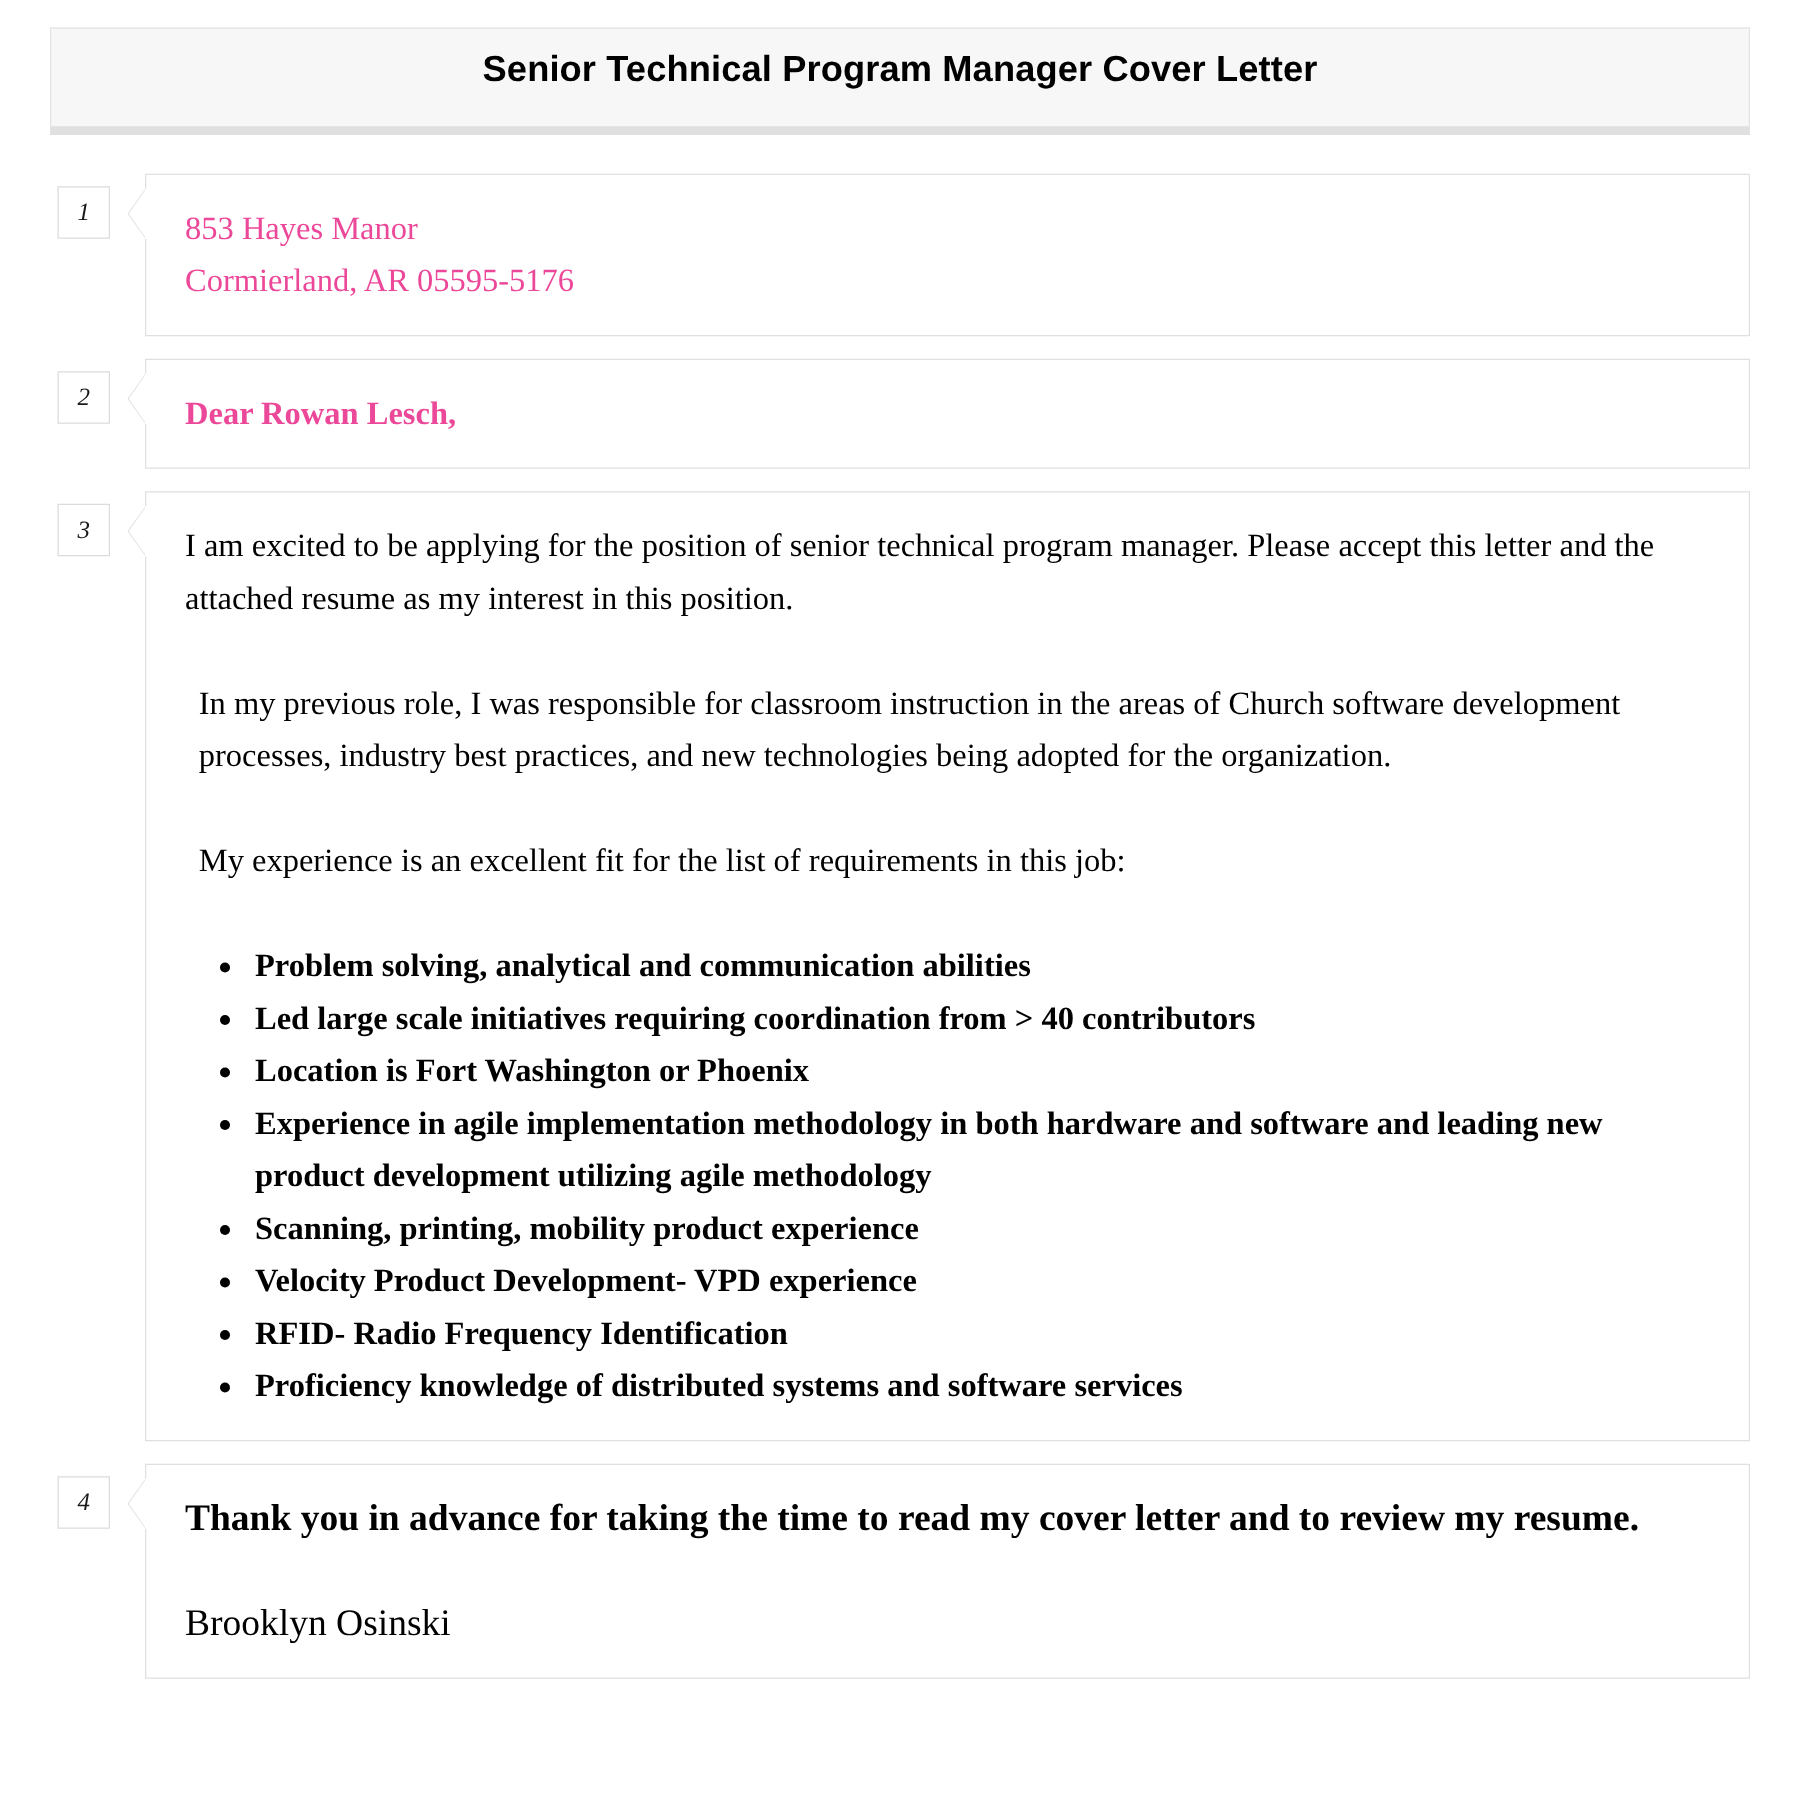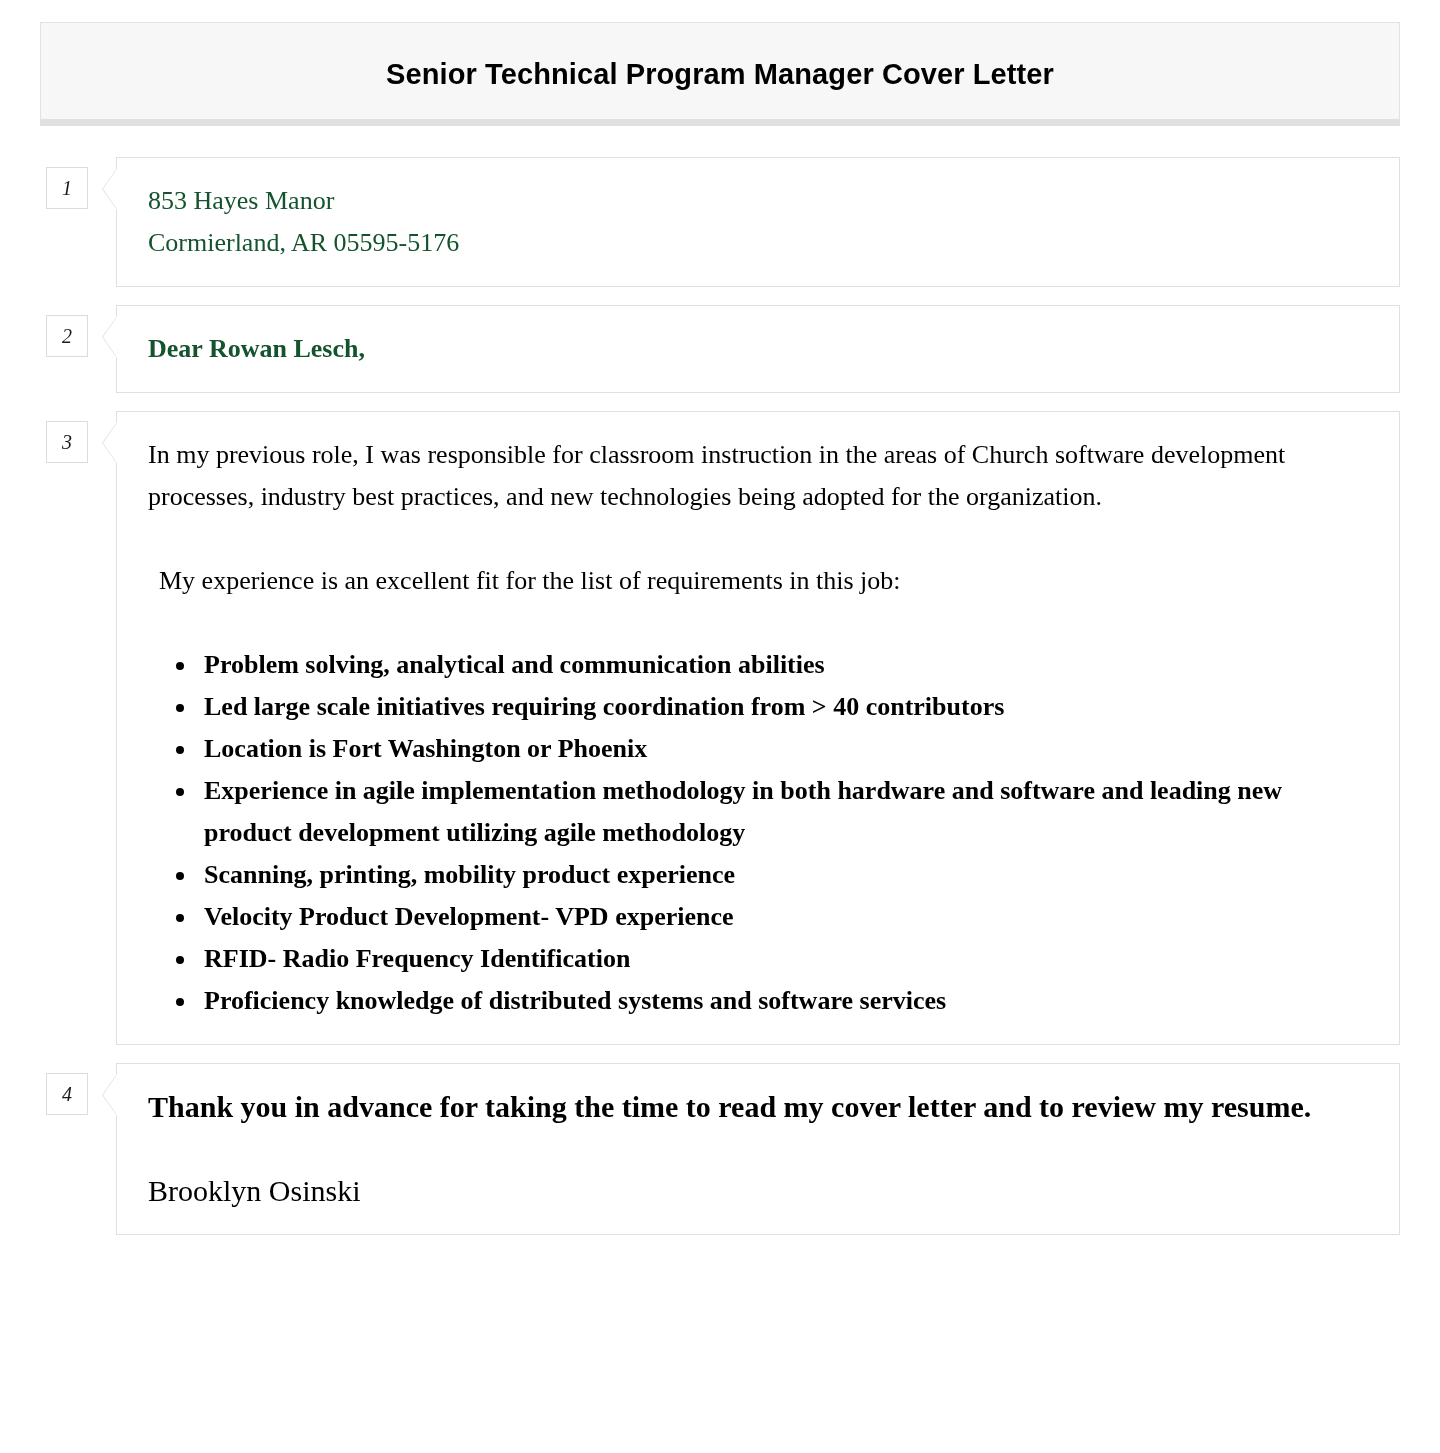--- a/index.html
+++ b/index.html
@@ -20,21 +20,21 @@
     position: relative;
     width: 1440px;
   }
 
   
   .doc-header {
     margin: 22px 40px 0 40px;
     background: #f7f7f7;
     border: 1px solid #e3e3e3;
     border-bottom: 7px solid #e0e0e0;
-    padding: 34px 20px 28px 20px;
+    padding: 16px 20px 28px 20px;
     text-align: center;
   }
   .doc-header-title {
     font-family: "Liberation Sans", "DejaVu Sans", sans-serif;
     font-weight: bold;
     font-size: 29px;
     line-height: 34px;
     color: #000000;
     letter-spacing: 0.1px;
   }
@@ -109,21 +109,21 @@
     top: 11px;
     width: 2px;
     height: 40px;
     background: #ffffff;
   }
 
   
   .txt {
     font-size: 26px;
     line-height: 42px;
-    color: #14532d;
+    color: #ec4899;
   }
   .txt.bold { font-weight: bold; }
 
   .para {
     font-size: 26px;
     line-height: 42px;
     margin: 0;
   }
   .para + .para { margin-top: 42px; margin-left: 11px; }
 
@@ -169,20 +169,21 @@
         <span class="notch-mask"></span>
         <div class="txt bold">Dear Rowan Lesch,</div>
       </div>
     </div>
 
     <div class="block">
       <div class="block-badge">3</div>
       <div class="block-body">
         <span class="notch-mask"></span>
 
+        <p class="para">I am excited to be applying for the position of senior technical program manager. Please accept this letter and the attached resume as my interest in this position.</p>
         <p class="para">In my previous role, I was responsible for classroom instruction in the areas of Church software development processes, industry best practices, and new technologies being adopted for the organization.</p>
         <p class="para">My experience is an excellent fit for the list of requirements in this job:</p>
 
         <ul class="bullets">
           <li>Problem solving, analytical and communication abilities</li>
           <li>Led large scale initiatives requiring coordination from &gt; 40 contributors</li>
           <li>Location is Fort Washington or Phoenix</li>
           <li>Experience in agile implementation methodology in both hardware and software and leading new product development utilizing agile methodology</li>
           <li>Scanning, printing, mobility product experience</li>
           <li>Velocity Product Development- VPD experience</li>

